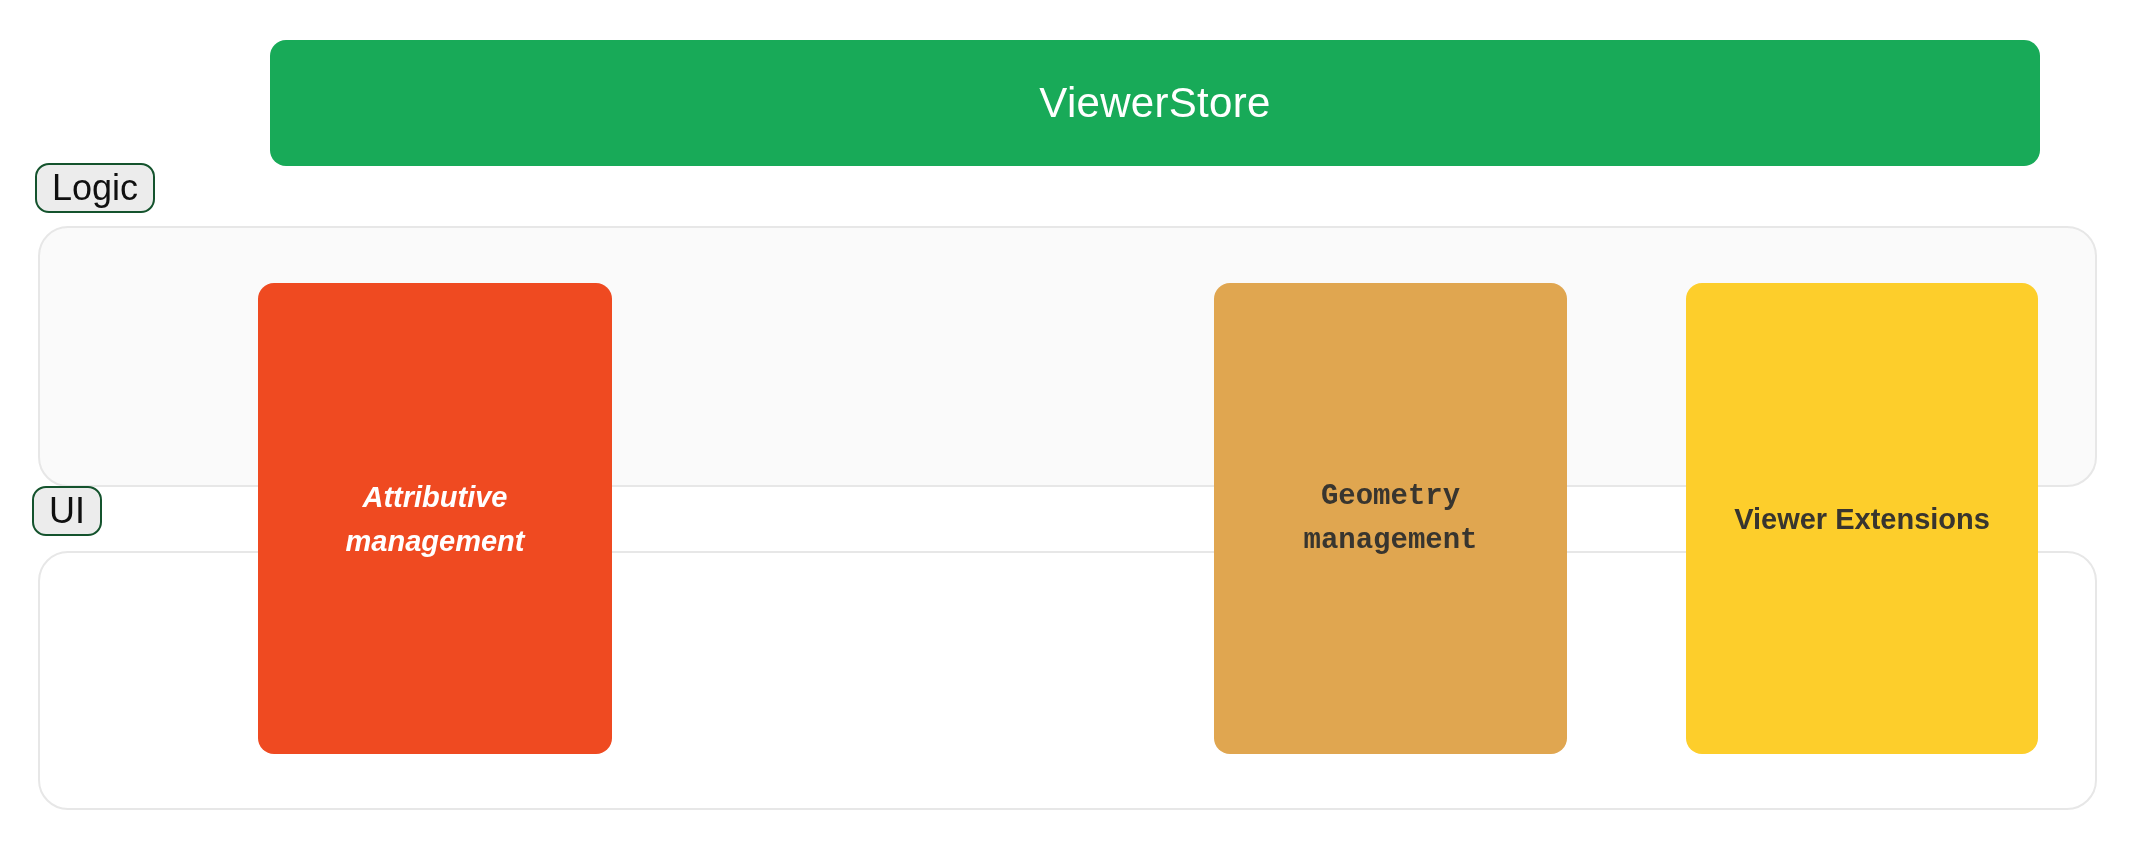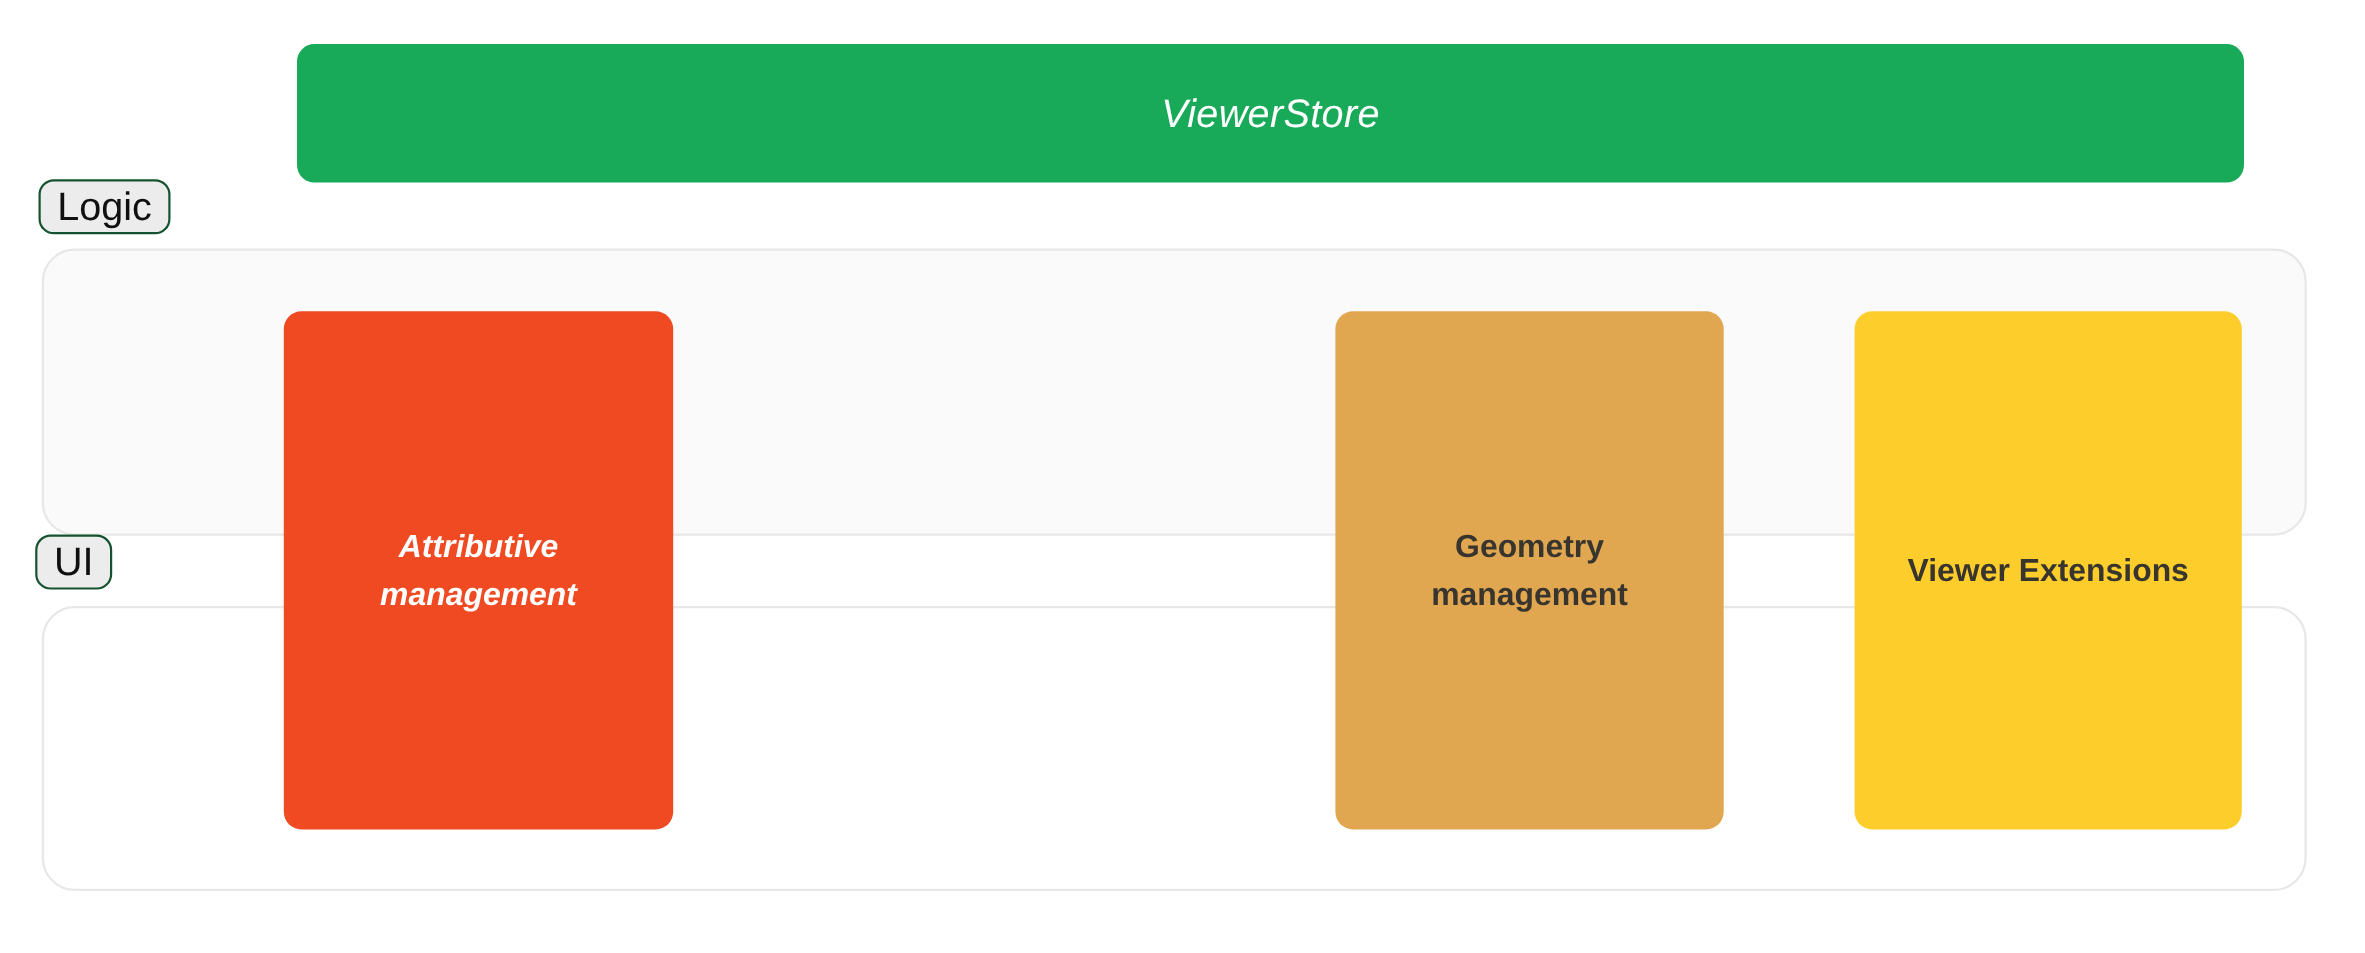--- a/index.html
+++ b/index.html
@@ -19,25 +19,24 @@
   .title-bar {
     position: absolute;
     left: 270px;
     top: 40px;
     width: 1770px;
     height: 126px;
     border-radius: 16px;
     display: flex;
     align-items: center;
     justify-content: center;
-    font-size: 36px;
+    font-size: 42px;
     font-weight: 400;
     letter-spacing: 0.3px;
     z-index: 1;
-    font-style: italic;
   }
   
   .section {
     position: absolute;
     left: 38px;
     width: 2059px;
     border-radius: 30px;
     border: 2px solid #e7e7e7;
     box-sizing: border-box;
     z-index: 1;
@@ -83,21 +82,21 @@
     z-index: 2;
   }
   .module-label {
     font-size: 29px;
     font-weight: 700;
     line-height: 44px;
   }
   .module-label span { display: block; }
   #module-attributive-management { left: 258px;  width: 354px; }
   #module-rendering              { left: 743px;  width: 353px; }
-  #module-geometry-management    { left: 1214px; width: 353px; }
+  #module-geometry-management    { left: 1214px; width: 353px; font-family: Liberation Mono, monospace; }
   #module-viewer-extensions      { left: 1686px; width: 352px; }
 </style>
 </head>
 <body>
 
 <div id="canvas">
 
   <div class="title-bar" id="viewerstore-bar" style="background-color: rgb(24, 170, 88); color: rgb(255, 255, 255);">
     <span>ViewerStore</span>
   </div>

